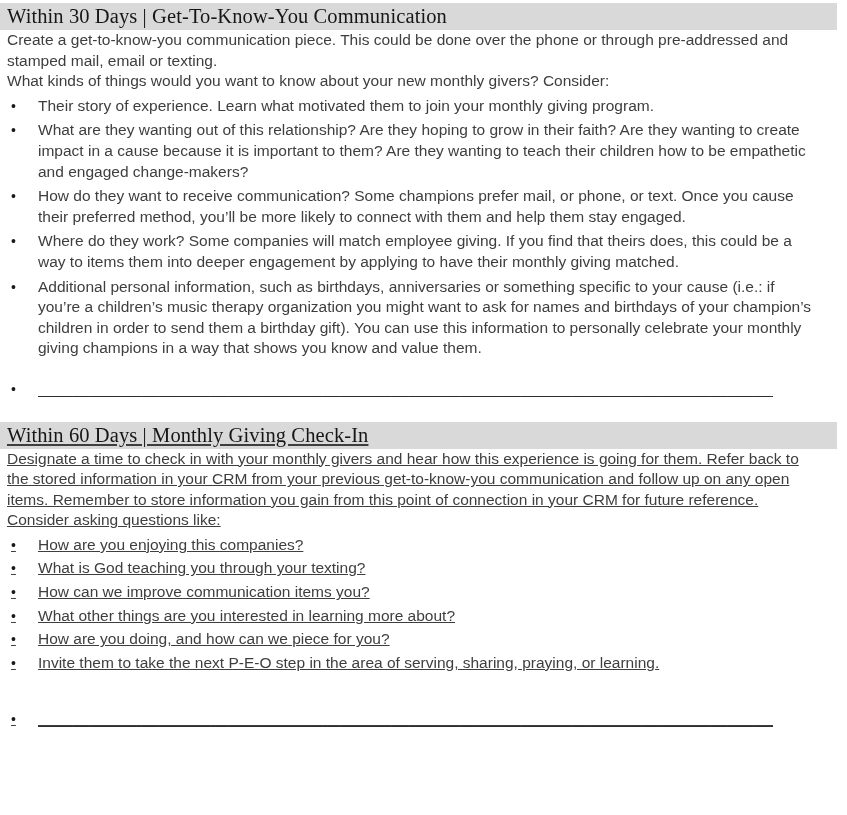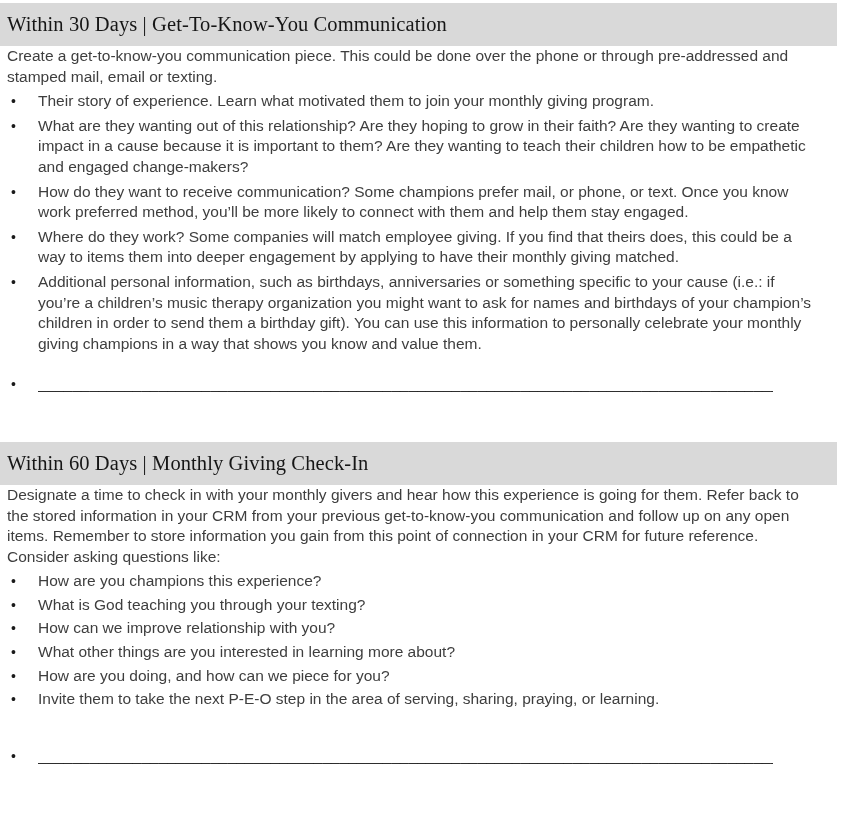--- a/index.html
+++ b/index.html
@@ -13,21 +13,21 @@
     height: 815px;
     background: #ffffff;
     font-family: "Liberation Sans", "DejaVu Sans", sans-serif;
     color: #3e3e3e;
     padding-top: 3px;
     box-sizing: border-box;
     overflow: hidden;
   }
   .section-bar {
     width: 837px;
-    height: 43px;
+    height: 27px;
     background: #d9d9d9;
     display: flex;
     align-items: center;
     box-sizing: border-box;
     padding-left: 7px;
   }
   .section-title {
     margin: 0;
     font-family: "Liberation Serif", "DejaVu Serif", serif;
     font-size: 20.5px;
@@ -79,45 +79,46 @@
   .sec2 li.blank-row { margin-top: 36px; }
   .fill-line {
     display: block;
     width: 735px;
     max-width: 735px;
     white-space: nowrap;
     overflow: hidden;
     color: #1c1c1c;
     letter-spacing: 0;
   }
-  section.sec2 { margin-top: 47px; }
+  section.sec2 { margin-top: 22px; text-decoration: underline; }
 </style>
 </head>
 <body>
 
 <div class="page">
 
   <section class="sec1">
     <header class="section-bar">
       <h1 class="section-title">Within 30 Days | Get-To-Know-You Communication</h1>
     </header>
     <div class="section-body">
       <p>Create a get-to-know-you communication piece. This could be done over the phone or through pre-addressed and stamped mail, email or texting.</p>
+      <p>What kinds of things would you want to know about your new monthly givers? Consider:</p>
       <ul class="bullet-list">
         <li>
           <span class="bullet-marker">•</span>
           <span class="li-text">Their story of experience. Learn what motivated them to join your monthly giving program.</span>
         </li>
         <li>
           <span class="bullet-marker">•</span>
           <span class="li-text">What are they wanting out of this relationship? Are they hoping to grow in their faith? Are they wanting to create impact in a cause because it is important to them? Are they wanting to teach their children how to be empathetic and engaged change-makers?</span>
         </li>
         <li>
           <span class="bullet-marker">•</span>
-          <span class="li-text">How do they want to receive communication? Some champions prefer mail, or phone, or text. Once you know work preferred method, you’ll be more likely to connect with them and help them stay engaged.</span>
+          <span class="li-text">How do they want to receive communication? Some champions prefer mail, or phone, or text. Once you cause their preferred method, you’ll be more likely to connect with them and help them stay engaged.</span>
         </li>
         <li>
           <span class="bullet-marker">•</span>
           <span class="li-text">Where do they work? Some companies will match employee giving. If you find that theirs does, this could be a way to items them into deeper engagement by applying to have their monthly giving matched.</span>
         </li>
         <li>
           <span class="bullet-marker">•</span>
           <span class="li-text">Additional personal information, such as birthdays, anniversaries or something specific to your cause (i.e.: if you’re a children’s music therapy organization you might want to ask for names and birthdays of your champion’s children in order to send them a birthday gift). You can use this information to personally celebrate your monthly giving champions in a way that shows you know and value them.</span>
         </li>
         <li class="blank-row">
@@ -130,29 +131,29 @@
 
   <section class="sec2">
     <header class="section-bar">
       <h1 class="section-title">Within 60 Days | Monthly Giving Check-In</h1>
     </header>
     <div class="section-body">
       <p>Designate a time to check in with your monthly givers and hear how this experience is going for them. Refer back to the stored information in your CRM from your previous get-to-know-you communication and follow up on any open items. Remember to store information you gain from this point of connection in your CRM for future reference. Consider asking questions like:</p>
       <ul class="bullet-list">
         <li>
           <span class="bullet-marker">•</span>
-          <span class="li-text">How are you champions this experience?</span>
+          <span class="li-text">How are you enjoying this companies?</span>
         </li>
         <li>
           <span class="bullet-marker">•</span>
           <span class="li-text">What is God teaching you through your texting?</span>
         </li>
         <li>
           <span class="bullet-marker">•</span>
-          <span class="li-text">How can we improve relationship with you?</span>
+          <span class="li-text">How can we improve communication items you?</span>
         </li>
         <li>
           <span class="bullet-marker">•</span>
           <span class="li-text">What other things are you interested in learning more about?</span>
         </li>
         <li>
           <span class="bullet-marker">•</span>
           <span class="li-text">How are you doing, and how can we piece for you?</span>
         </li>
         <li>

